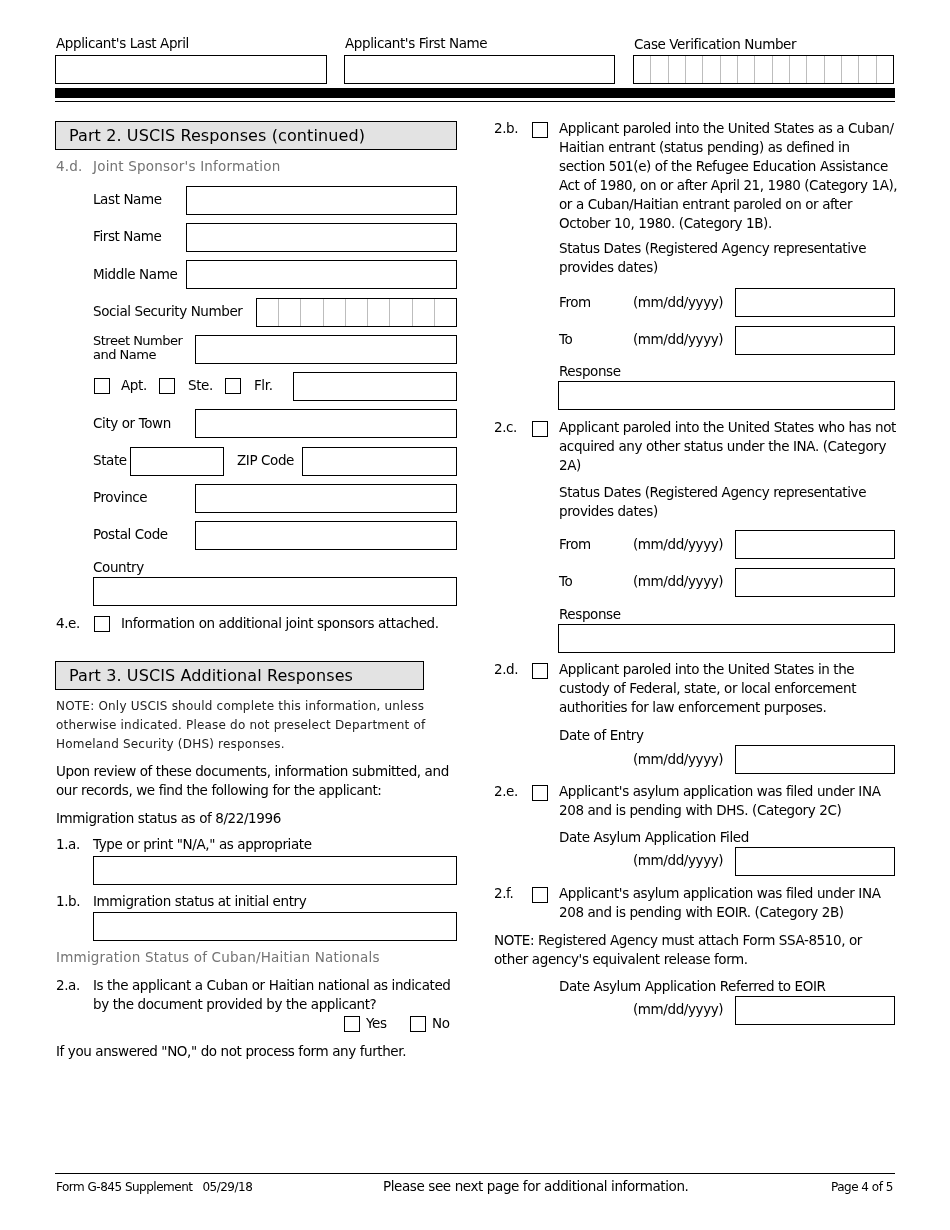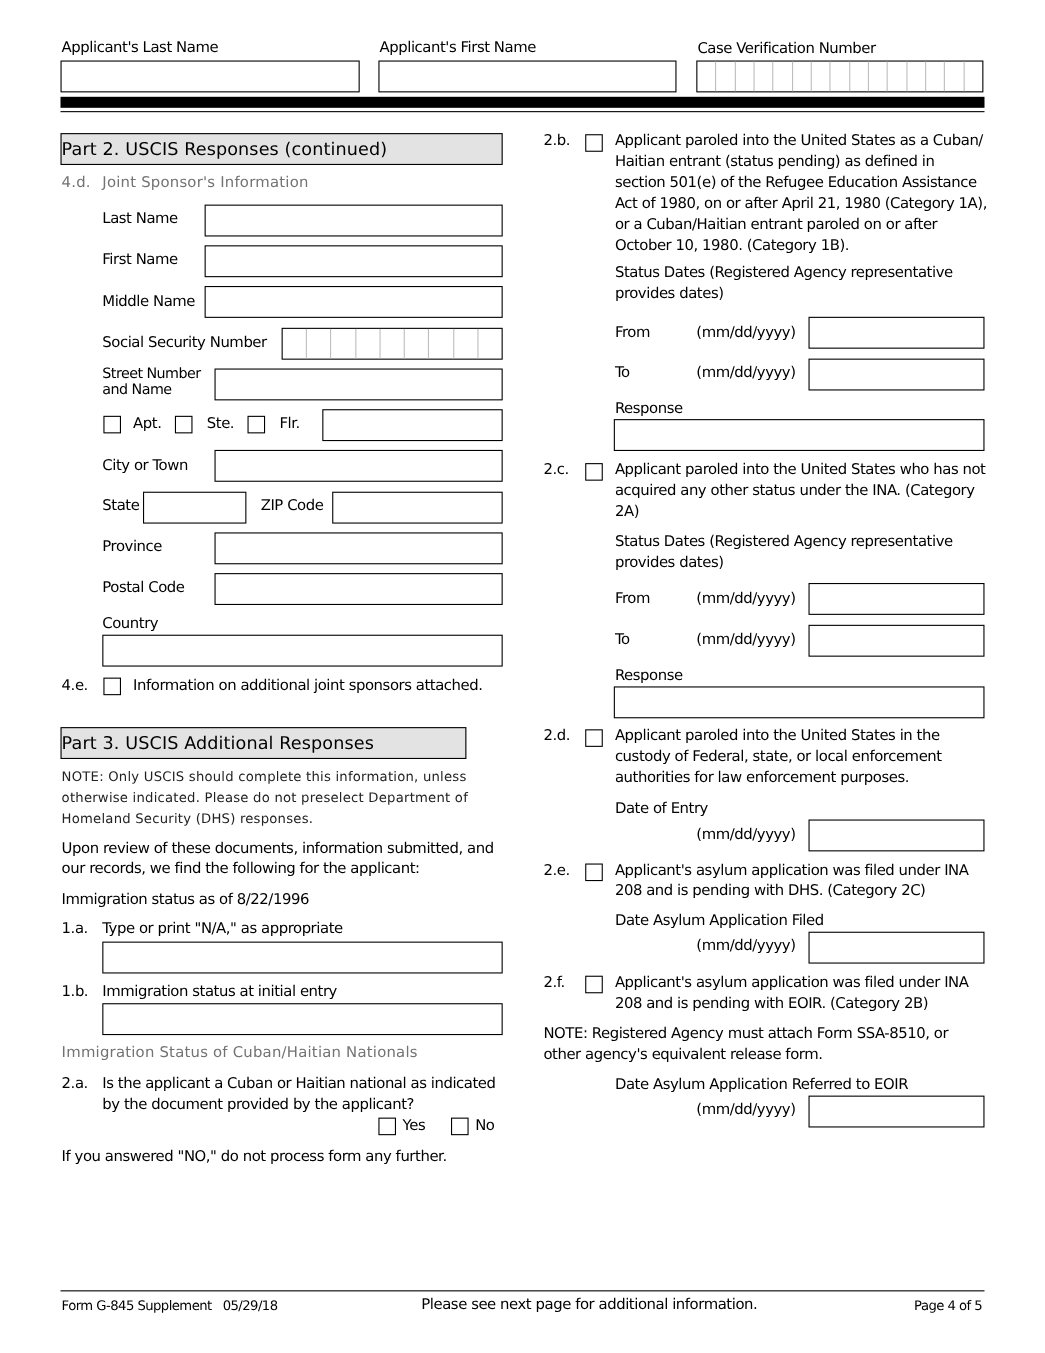--- a/index.html
+++ b/index.html
@@ -7,28 +7,28 @@
          font-family: "DejaVu Sans", "Liberation Sans", sans-serif; color: #000; }
   .abs { position: absolute; }
   .t { position: absolute; font-size: 13.5px; letter-spacing: -0.4px; line-height: 18px; white-space: nowrap; }
   .tw { position: absolute; font-size: 13.5px; letter-spacing: -0.4px; line-height: 19px; }
   .box { position: absolute; border: 1.5px solid #000; background: #fff; box-sizing: border-box; }
   .cb { position: absolute; width: 16px; height: 16px; border: 1px solid #000; background: #fff; box-sizing: border-box; }
   .comb { display: flex; }
   .comb span { flex: 1; border-right: 1px solid #bdbdbd; height: 100%; }
   .comb span:last-child { border-right: none; }
   .part { position: absolute; background: #e3e3e3; border: 1px solid #000; box-sizing: border-box;
-          font-size: 16px; letter-spacing: 0.1px; padding-left: 0; line-height: 27px; white-space: nowrap; }
+          font-size: 16px; letter-spacing: 0.1px; padding-left: 13px; line-height: 27px; white-space: nowrap; }
   .note { position: absolute; font-size: 12px; letter-spacing: 0.2px; line-height: 19px; color: #222; }
   .sub { position: absolute; font-size: 13.5px; letter-spacing: 0.2px; color: #737373; white-space: nowrap; }
 </style>
 </head>
 <body>
 
-<div class="t" style="left:56px;top:34px;">Applicant's Last Name</div>
+<div class="t" style="left:56px;top:34px;">Applicant's Last April</div>
 <div class="box" style="left:55px;top:55px;width:272px;height:29px;"></div>
 <div class="t" style="left:345px;top:34px;">Applicant's First Name</div>
 <div class="box" style="left:344px;top:55px;width:271px;height:29px;"></div>
 <div class="t" style="left:634px;top:35px;">Case Verification Number</div>
 <div class="box comb" id="case-comb" style="left:633px;top:55px;width:261px;height:29px;">
     <span></span>
     <span></span>
     <span></span>
     <span></span>
     <span></span>

